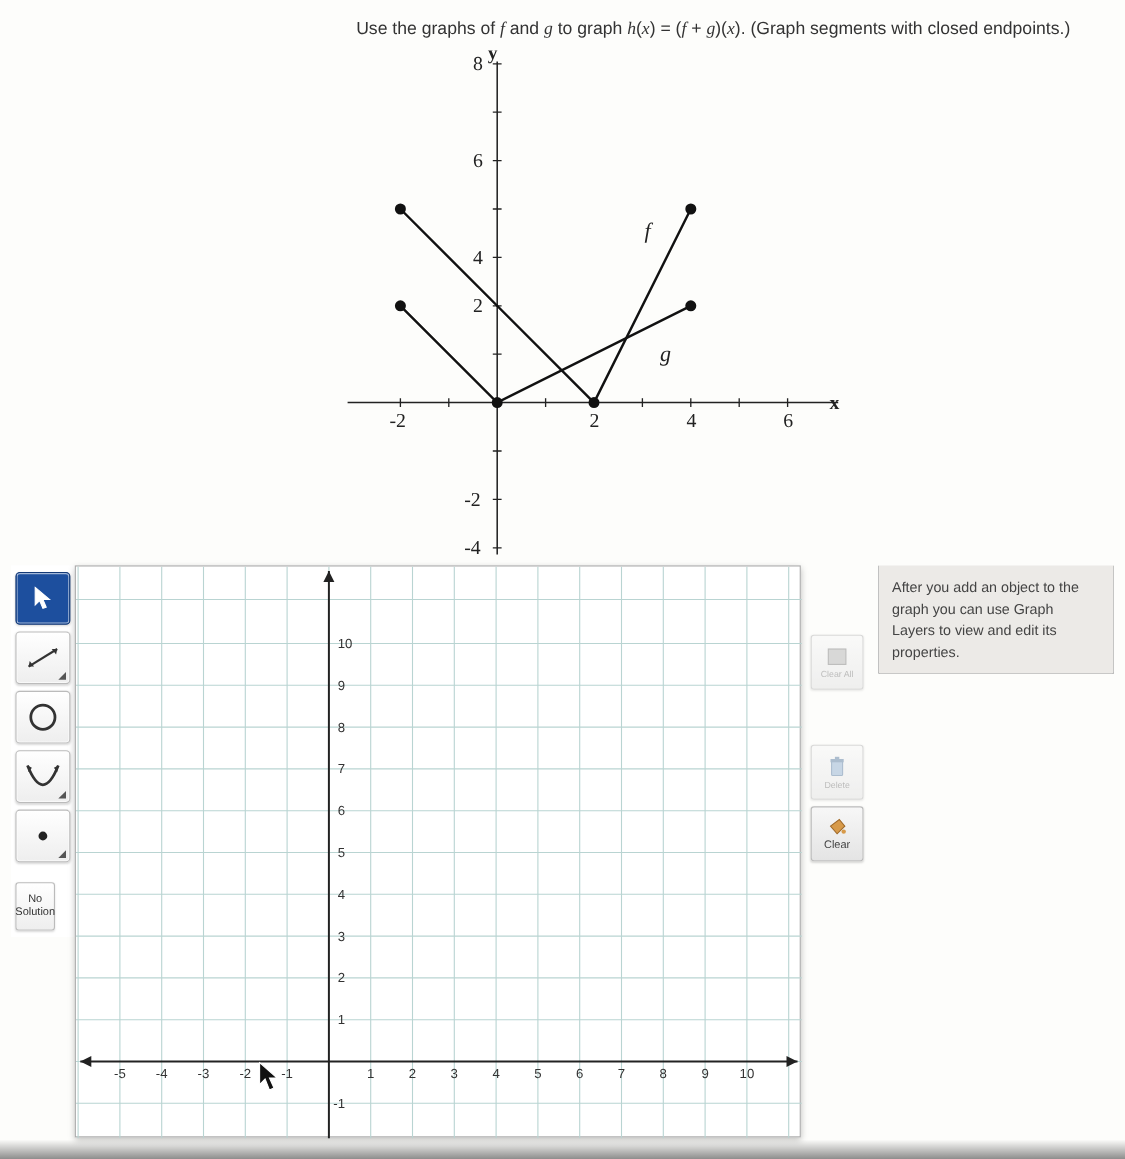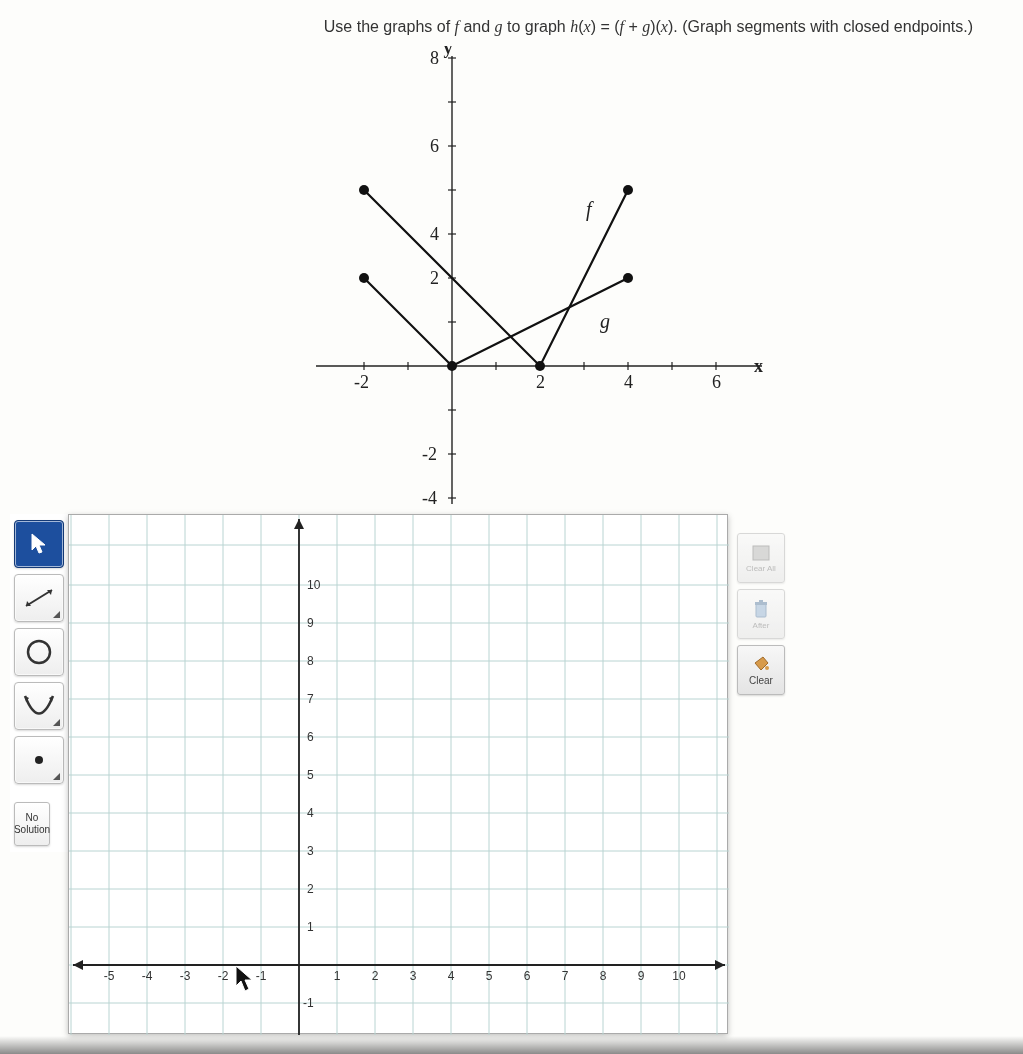--- a/index.html
+++ b/index.html
@@ -101,21 +101,21 @@
     height: 50px;
     border: 1px solid #bbb;
     border-radius: 3px;
     background: linear-gradient(#f7f7f7,#e4e4e4);
     display: flex; flex-direction:column; align-items:center; justify-content:center;
     font-size: 10px; color: #444;
     cursor: pointer;
     box-shadow: 0 1px 2px rgba(0,0,0,.15);
     gap:2px;
   }
-  .side-btn.disabled { opacity: .55; cursor: default; }
+  .side-btn.disabled { opacity: .55; cursor: default; margin-top: 44px; }
   .layers-panel {
     margin-left: 70px;
     width: 240px;
   }
   .layers-title {
     background: linear-gradient(#fafafa,#e3e3e3);
     border: 1px solid #bbb;
     padding: 10px 12px;
     font-weight: bold;
     font-size: 15px;
@@ -347,37 +347,38 @@
               <rect x="2" y="2" width="16" height="14" fill="#bbb" stroke="#888"></rect>
             </svg>
           <span style="font-size:8px;color:#888">Clear All</span>
         </div>
         <div class="side-btn disabled">
           <svg width="18" height="20">
               <rect x="4" y="5" width="10" height="13" rx="1" fill="#9cb8d4" stroke="#6a89ab"></rect>
               <rect x="3" y="3" width="12" height="3" fill="#6a89ab"></rect>
               <rect x="7" y="1" width="4" height="2" fill="#6a89ab"></rect>
             </svg>
-          <span style="font-size:8px;color:#888">After</span>
+          <span style="font-size:8px;color:#888">Delete</span>
         </div>
         <div class="side-btn">
           <svg width="20" height="18">
               <path d="M4 8 L12 2 L17 8 L10 15 Z" fill="#d79a4a" stroke="#a06a2a"></path>
               <circle cx="16" cy="13" r="2" fill="#d79a4a"></circle>
             </svg>
           <span>Clear</span>
         </div>
       </div>
 
       
       <svg class="cursor-ov" width="22" height="28" viewBox="0 0 22 28">
         <path d="M2 1 L2 21 L7 16 L11 26 L15 24 L11 15 L18 15 Z" fill="#111" stroke="#fff" stroke-width="1"></path>
       </svg>
     </div>
 
     <div class="layers-panel">
+      <div class="layers-body">After you add an object to the graph you can use Graph Layers to view and edit its properties.</div>
     </div>
 
   </div>
 
 </div>
 
 <div class="bottom-shadow"></div>
 
 </body></html>

